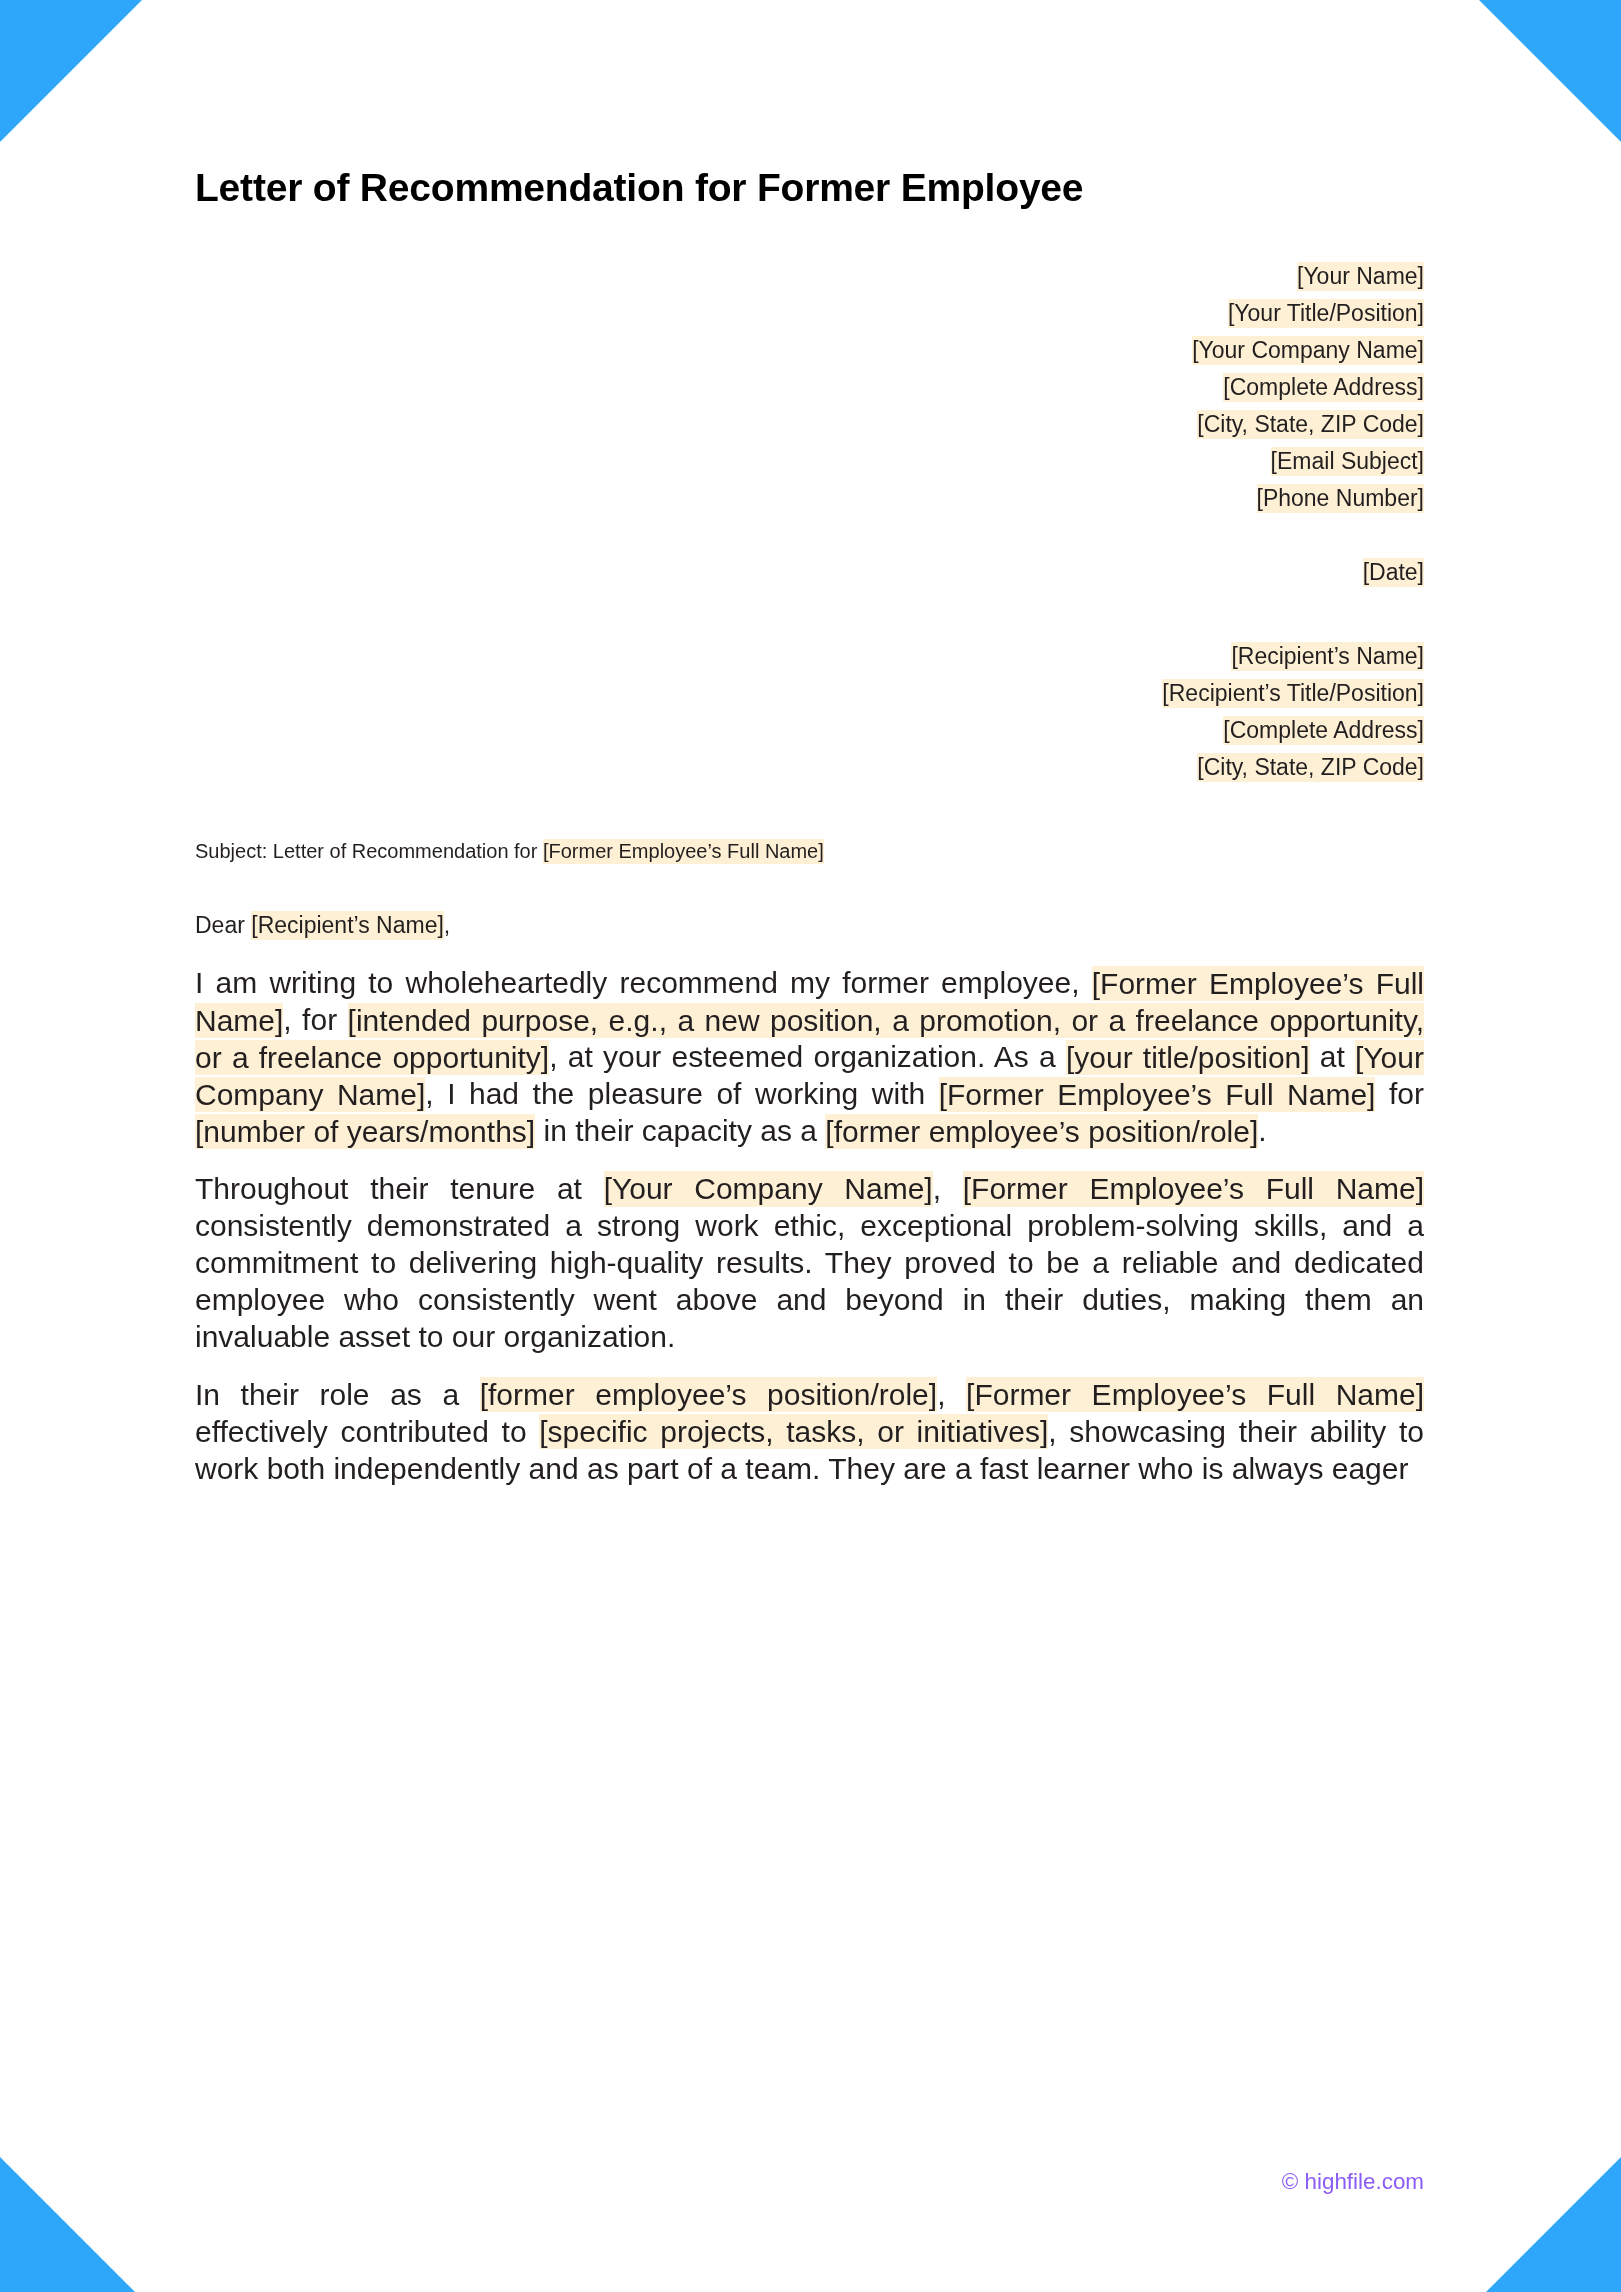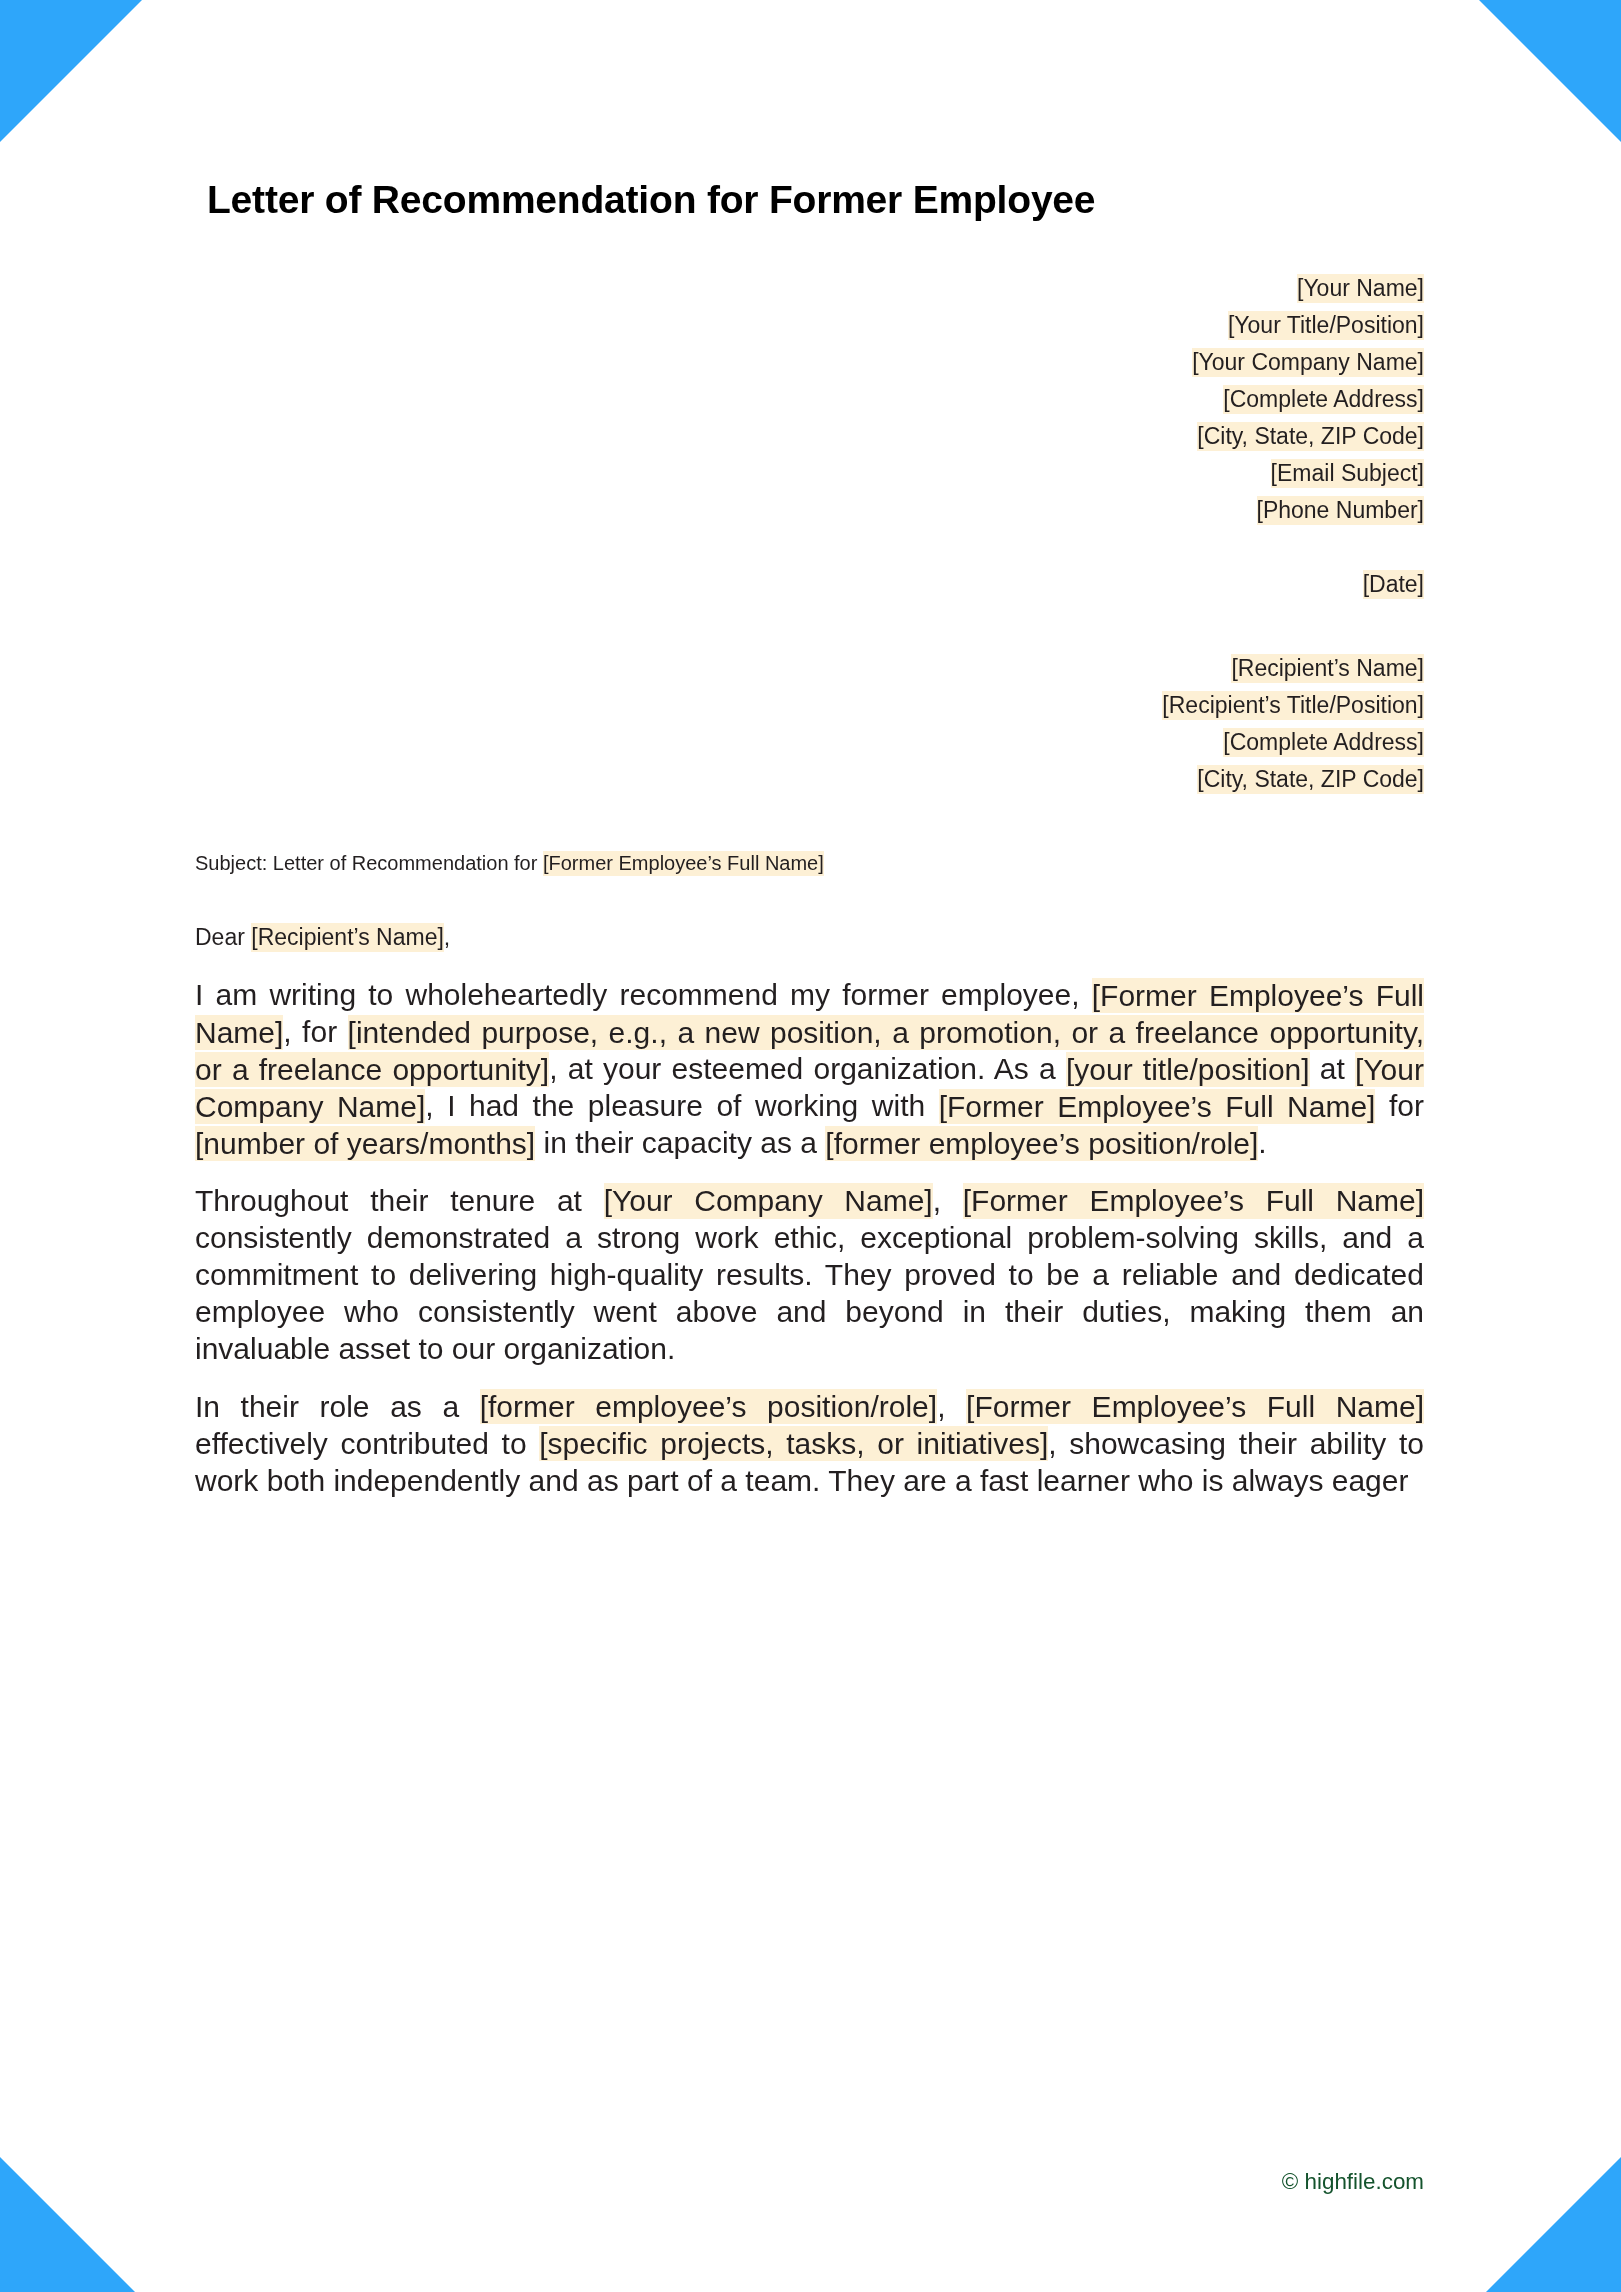--- a/index.html
+++ b/index.html
@@ -48,21 +48,21 @@
   
   .doc {
     position: absolute;
     left: 195px;
     top: 0;
     width: 1229px;   
     height: 2293px;
   }
 
   .doc-title {
-    margin: 12px;
+    margin: 0;
     padding-top: 166px;
     font-size: 39px;
     font-weight: bold;
     letter-spacing: -0.2px;
     color: #000000;
     line-height: 1.15;
   }
 
   .block {
     margin-top: 0;
@@ -106,21 +106,21 @@
     -webkit-box-decoration-break: clone;
   }
 
   .footer {
     position: absolute;
     right: 0;
     top: 2167px;
     font-size: 22.4px;
     line-height: 30px;
     text-align: right;
-    color: #14532d;
+    color: #8b5cf6;
     white-space: nowrap;
     margin-left: 25px;
   }
 
   
   .addr-top { margin-top: 47px; }
 </style>
 </head>
 <body>
 

